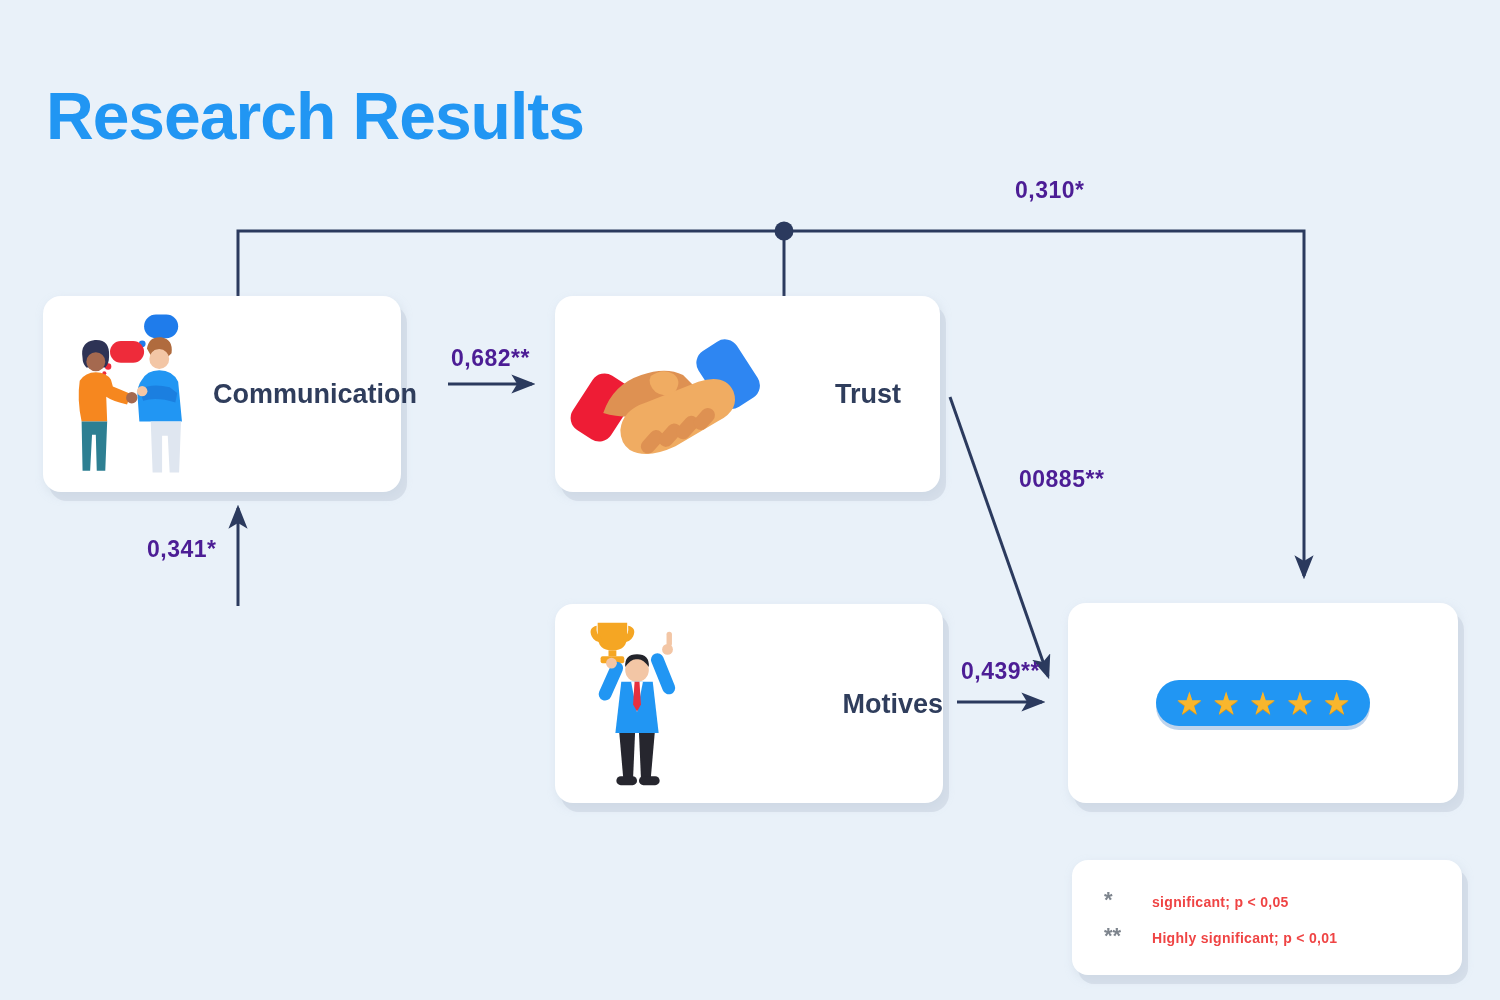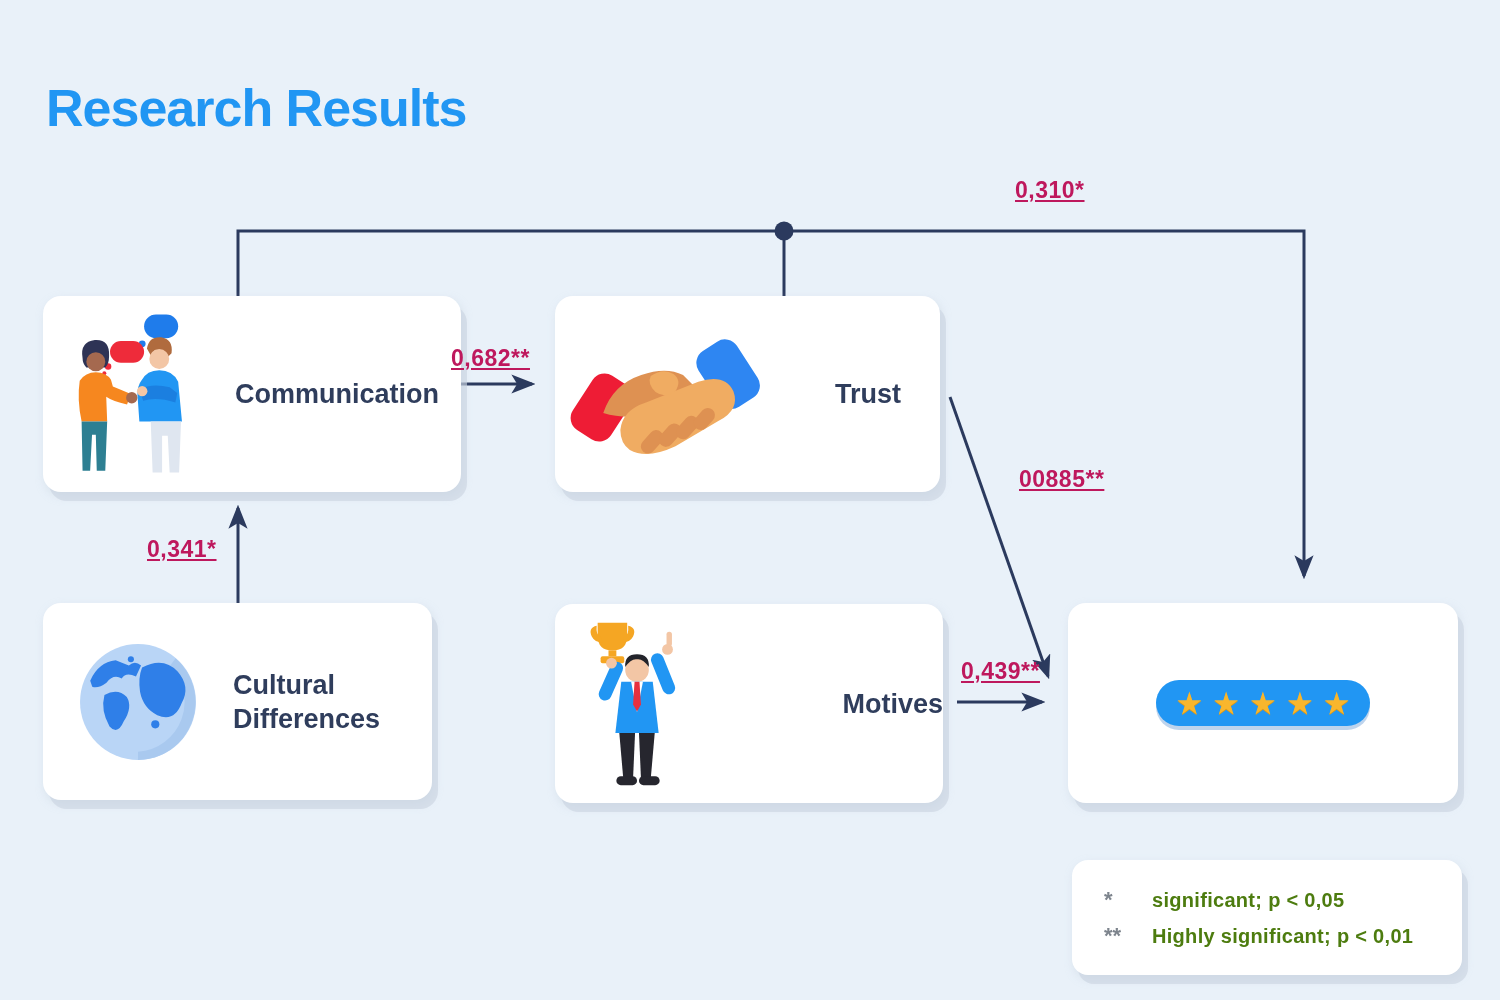--- a/index.html
+++ b/index.html
@@ -2,69 +2,69 @@
 <html><head>
 <meta charset="utf-8">
 <style>
   html,body{margin:0;padding:0;}
   #canvas{
     position:relative;width:1500px;height:1000px;overflow:hidden;
     background:#e9f1f9;font-family:"Liberation Sans",sans-serif;
   }
   .page-title{
     position:absolute;left:46px;top:78px;margin:0;
-    font-size:52px;font-weight:800;letter-spacing:-1px;color:#2196f3;
+    font-size:66px;font-weight:800;letter-spacing:-1px;color:#2196f3;
   }
   .card{
     position:absolute;background:#ffffff;border-radius:18px;
     box-shadow:6px 9px 0 rgba(201,212,225,.62), 2px 4px 10px rgba(180,195,212,.35);
     display:flex;align-items:center;z-index:2;
   }
   .card .icon-wrap{flex:0 0 auto;display:flex;align-items:center;justify-content:center;}
   .node-label{
     color:#2f3d5c;font-size:27px;font-weight:bold;line-height:34px;
   }
   .label-center{flex:1;text-align:center;}
   .label-left{flex:1;text-align:left;}
-  #card-communication{left:43px;top:296px;width:418px;height:196px;}
+  #card-communication{left:43px;top:296px;width:358px;height:196px;}
   #card-trust{left:555px;top:296px;width:385px;height:196px;gap:21px;}
   #card-cultural{left:43px;top:603px;width:389px;height:197px;}
   #card-motives{left:555px;top:604px;width:388px;height:199px;}
   #card-satisfaction{
     left:1068px;top:603px;width:390px;height:200px;
     flex-direction:column;justify-content:center;gap:15px;
   }
   .stars-pill{
     width:214px;height:46px;border-radius:23px;background:#2196f3;
     display:flex;align-items:center;justify-content:center;gap:9px;
     box-shadow:0 4px 0 rgba(21,101,192,.28);
   }
   .stars-pill span{
     color:#f8b62d;font-size:31px;line-height:31px;
     text-shadow:0 1px 0 #e09a14;
   }
   #card-satisfaction .node-label{text-align:center;width:240px;}
   #card-cultural .node-label{width:180px;}
   .edge-label{
-    position:absolute;z-index:3;color:#be185d;font-size:23px;font-weight:bold;
-    letter-spacing:.5px;white-space:nowrap;text-decoration:underline;
+    position:absolute;z-index:3;color:#4c1d95;font-size:23px;font-weight:bold;
+    letter-spacing:.5px;white-space:nowrap;
   }
   #edge-label-0341{left:147px;top:536px;}
   #edge-label-0682{left:451px;top:345px;}
   #edge-label-0310{left:1015px;top:177px;}
   #edge-label-0505{left:1019px;top:466px;}
   #edge-label-0439{left:961px;top:658px;}
   #edges-layer{position:absolute;left:0;top:0;z-index:1;}
   #legend-card{
     left:1072px;top:860px;width:390px;height:115px;border-radius:16px;
     flex-direction:column;align-items:stretch;justify-content:center;gap:10px;
   }
   .legend-row{display:flex;align-items:baseline;padding-left:32px;}
   .legend-symbol{width:48px;color:#7d848d;font-size:22px;font-weight:bold;}
-  .legend-text{color:#4d7c0f;font-size:20px;font-weight:bold;letter-spacing:.3px;}
+  .legend-text{color:#ef4444;font-size:14px;font-weight:bold;letter-spacing:.3px;}
 </style>
 </head>
 <body>
 
 <div id="canvas">
 
   <h1 class="page-title">Research Results</h1>
 
   <svg id="edges-layer" width="1500" height="1000" viewBox="0 0 1500 1000">
     <defs>
@@ -124,36 +124,20 @@
           <rect x="84" y="116" width="15" height="28" rx="7.5" transform="rotate(42 91 130)"></rect>
           <rect x="103" y="109" width="15" height="28" rx="7.5" transform="rotate(42 110 123)"></rect>
           <rect x="121" y="101" width="15" height="28" rx="7.5" transform="rotate(42 128 115)"></rect>
           <rect x="139" y="93" width="15" height="26" rx="7.5" transform="rotate(42 146 106)"></rect>
         </g>
       </svg>
     </div>
     <div class="node-label label-center">Trust</div>
   </div>
 
-  <div class="card" id="card-cultural">
-    <div class="icon-wrap" style="width:190px;">
-      <svg width="122" height="122" viewBox="0 0 120 120">
-        <circle cx="60" cy="60" r="57" fill="#b9d5f6"></circle>
-        <path d="M97,17 A57,57 0 0 1 60,117 L60,109 A49,49 0 0 0 91,25 Z" fill="#a9c9ef"></path>
-        <g fill="#2f7fe8">
-          <path d="M13,39 Q21,21 38,19 L51,24 Q57,19 63,24 L58,35 Q48,30 44,37 Q36,32 29,41 Q21,47 15,45 Z"></path>
-          <path d="M27,53 Q40,46 49,55 Q55,65 46,79 Q40,93 32,84 Q23,68 27,53 Z"></path>
-          <path d="M64,26 Q85,15 99,30 Q112,45 103,61 Q96,80 79,73 Q65,66 62,50 Q60,36 64,26 Z"></path>
-          <circle cx="53" cy="18" r="3"></circle>
-          <circle cx="77" cy="82" r="4"></circle>
-        </g>
-      </svg>
-    </div>
-    <div class="node-label label-left">Cultural Differences</div>
-  </div>
 
   <div class="card" id="card-motives">
     <div class="icon-wrap" style="width:165px;">
       <svg width="112" height="182" viewBox="0 0 110 185">
         <g fill="#f5a623">
           <path d="M14,10 h30 v13 q0,15 -15,15 q-15,0 -15,-15 Z"></path>
           <path d="M13,13 q-9,2 -5,11 q3,6 11,6 l-2,-6 q-5,-1 -4,-11 Z"></path>
           <path d="M45,13 q9,2 5,11 q-3,6 -11,6 l2,-6 q5,-1 4,-11 Z"></path>
           <rect x="25" y="38" width="8" height="6"></rect>
           <rect x="17" y="44" width="24" height="7" rx="2"></rect>

